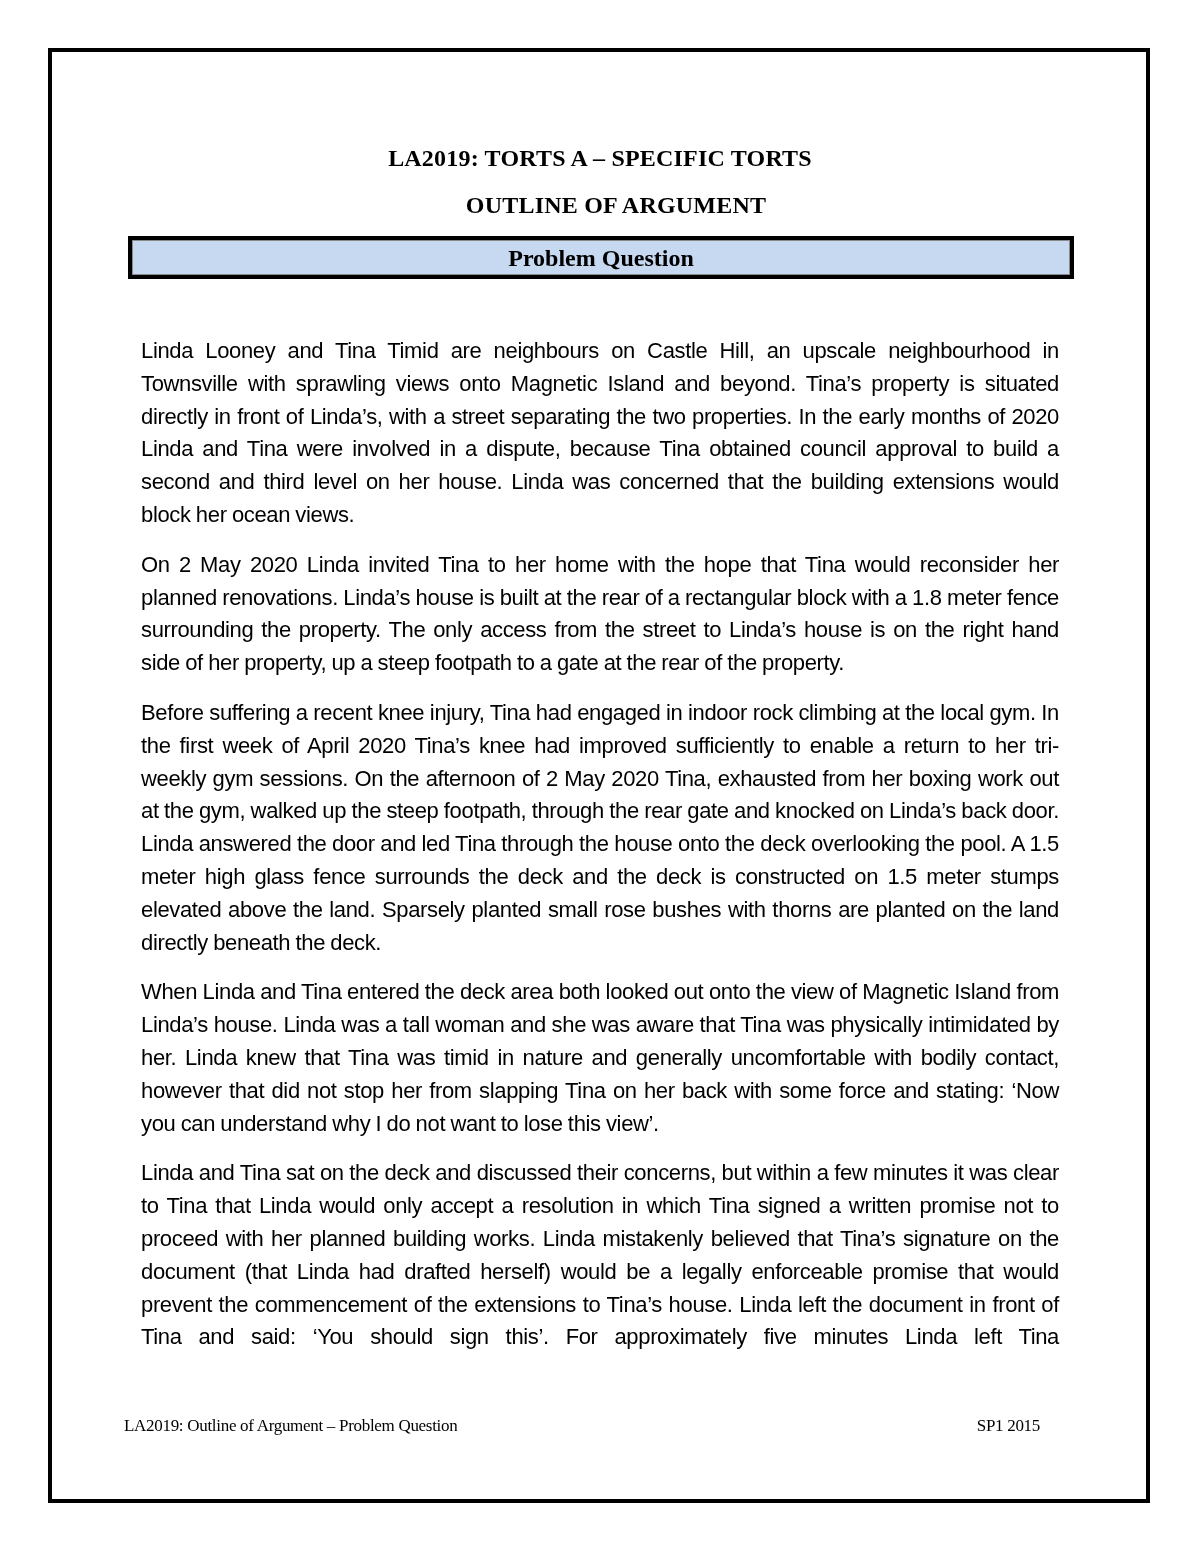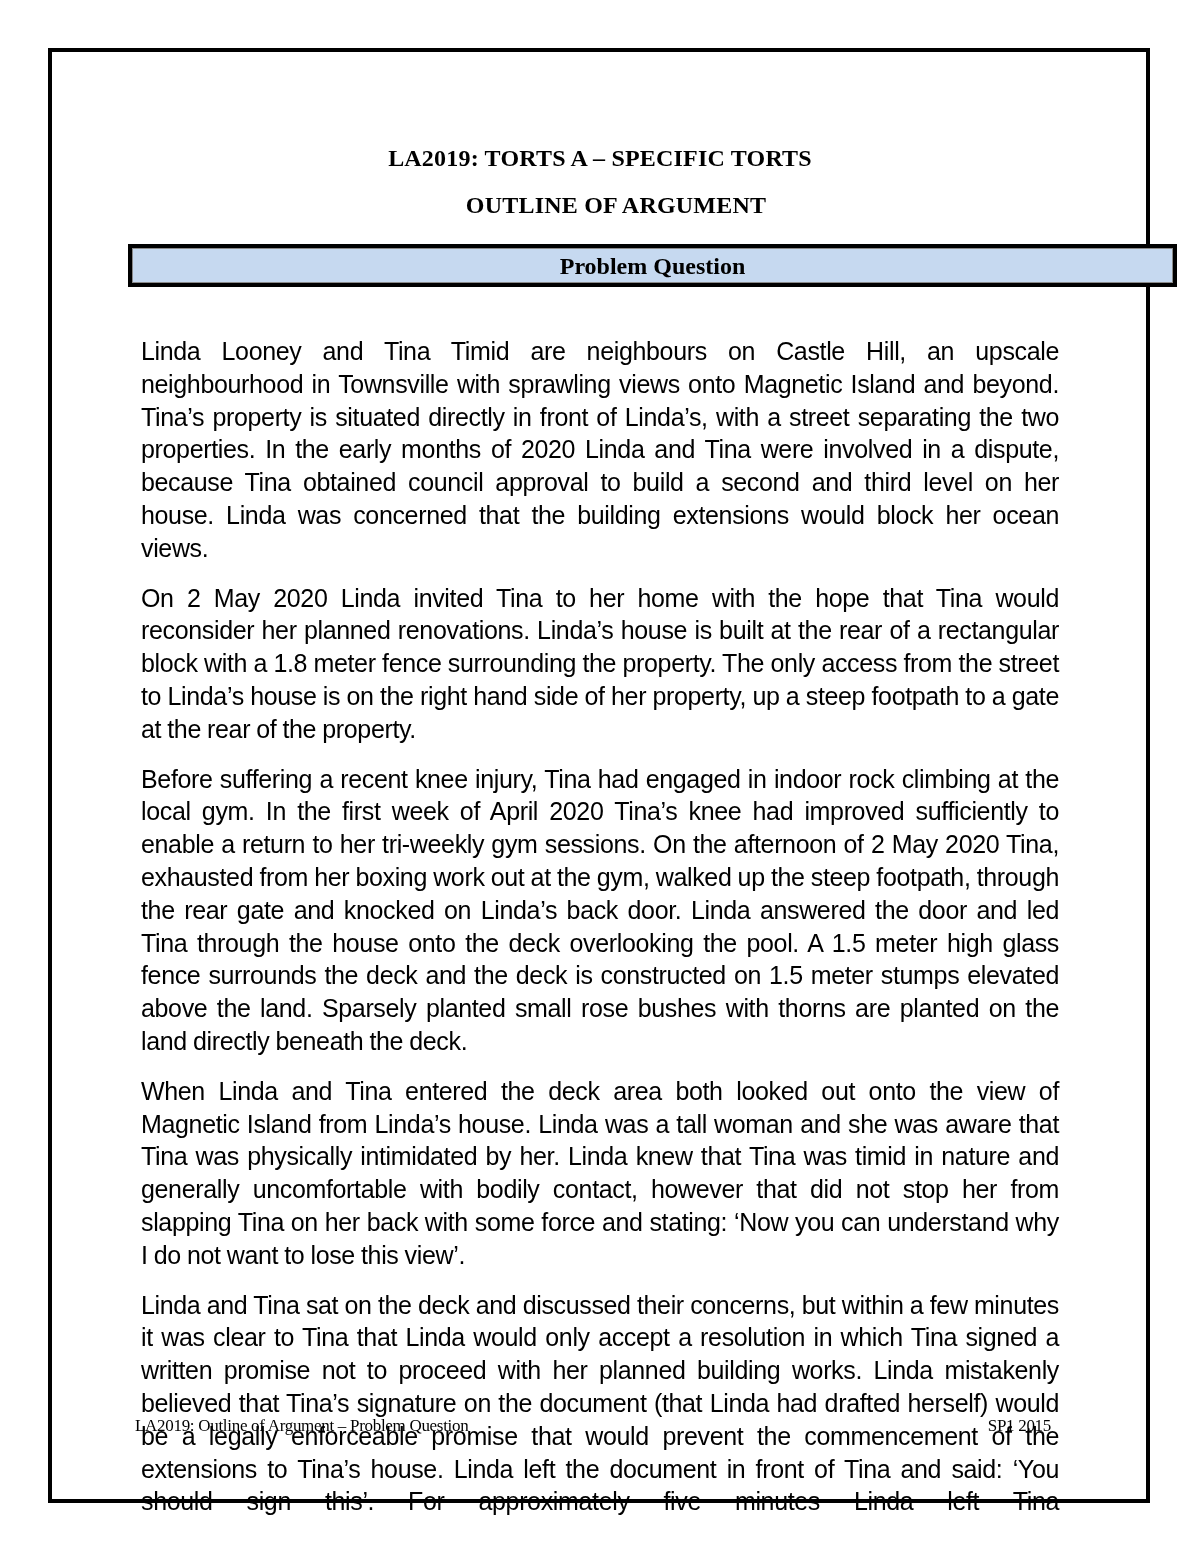--- a/index.html
+++ b/index.html
@@ -34,60 +34,59 @@
       font-size: 24px;
       letter-spacing: 0.2px;
       margin: 0;
     }
     .title-1 { top: 145px; }
     .title-2 { top: 192px; margin-left: 16px; }
     .heading-box {
       position: absolute;
       left: 128px;
       top: 236px;
-      width: 1049px;
+      width: 946px;
       height: 43px;
       box-sizing: border-box;
       border: 4px solid #000000;
       outline: 1px solid #8a8a8a;
       outline-offset: -5px;
       background: #c6d9f0;
       display: flex;
       align-items: center;
       justify-content: center;
-      margin-top: 8px;
     }
     .heading-box span {
       font-family: "Liberation Serif", "DejaVu Serif", serif;
       font-weight: bold;
       font-size: 24px;
       line-height: 1;
     }
     .body-text {
       position: absolute;
       left: 141px;
       top: 335px;
       width: 918px;
       font-family: "Liberation Sans", "DejaVu Sans", sans-serif;
-      font-size: 25px;
+      font-size: 22px;
       line-height: 32.8px;
       text-align: justify;
       letter-spacing: -0.35px;
       word-spacing: -0.5px;
     }
     .body-text p {
       margin: 0 0 17px 0;
     }
     .body-text p.last {
       text-align-last: justify;
       margin-bottom: 12px;
     }
     .footer {
       position: absolute;
-      left: 135px;
+      left: 124px;
       top: 1416px;
       width: 916px;
       display: flex;
       justify-content: space-between;
       font-family: "Liberation Serif", "DejaVu Serif", serif;
       font-size: 17px;
       letter-spacing: -0.3px;
     }
   </style>
 </head>

